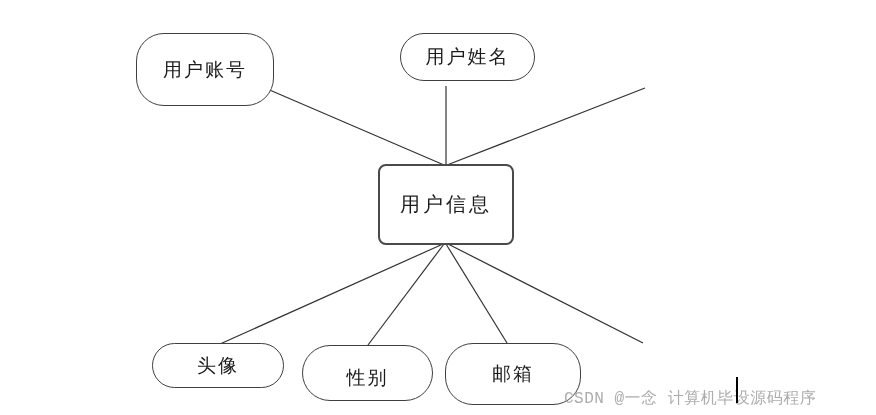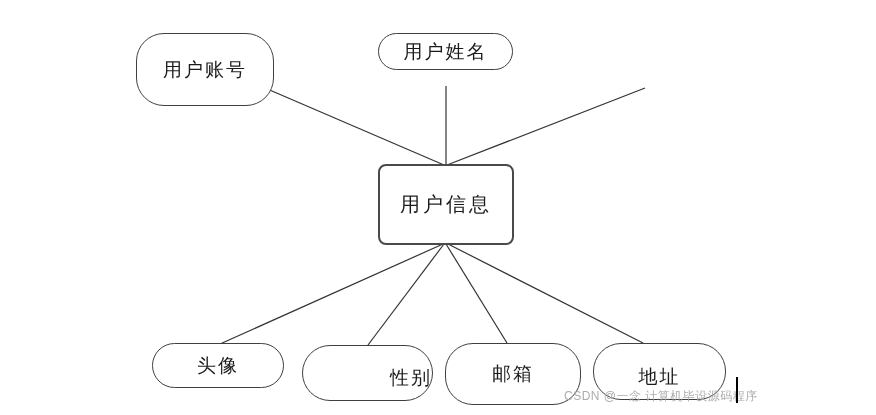--- a/index.html
+++ b/index.html
@@ -31,41 +31,41 @@
     align-items: center;
     justify-content: center;
     color: #1b1b1b;
     font-size: 19px;
     letter-spacing: 2px;
     white-space: nowrap;
   }
   .stadium { border-radius: 28px; }
 
   .n-account { left: 136px; top: 33px;  width: 138px; height: 73px; }
-  .n-name    { left: 378px; top: 33px;  width: 135px; height: 37px; }
+  .n-name    { left: 400px; top: 33px;  width: 135px; height: 48px; }
   .n-phone   { left: 580px; top: 34px;  width: 134px; height: 54px; }
   .n-avatar  { left: 152px; top: 343px; width: 132px; height: 45px; }
-  .n-gender  { left: 302px; top: 345px; width: 131px; height: 56px; padding-top: 9px; justify-content: flex-end; }
+  .n-gender  { left: 302px; top: 345px; width: 131px; height: 56px; padding-top: 9px; }
   .n-email   { left: 445px; top: 343px; width: 136px; height: 62px; }
   .n-address { left: 593px; top: 343px; width: 133px; height: 57px; padding-top: 11px; }
 
   .entity {
     left: 378px; top: 164px; width: 136px; height: 81px;
     border: 2px solid #4a4a4a;
     border-radius: 8px;
     font-size: 20px;
     letter-spacing: 3px;
     z-index: 2;
   }
   .watermark {
     position: absolute;
     left: 564px;
     top: 388px;
-    font-family: Liberation Sans, sans-serif;
-    font-size: 12px;
+    font-family: Liberation Mono, monospace;
+    font-size: 16px;
     color: rgba(163,163,163,0.9);
     white-space: nowrap;
     letter-spacing: 0.5px;
     z-index: 5;
   }
   .cursor-bar {
     position: absolute;
     left: 736px;
     top: 377px;
     width: 2px;
@@ -107,21 +107,18 @@
   </div>
 
   <div class="node stadium n-gender">
     <span>性别</span>
   </div>
 
   <div class="node stadium n-email">
     <span>邮箱</span>
   </div>
 
-  <div class="node stadium n-address">
-    <span>地址</span>
-  </div>
 
   <div class="watermark">CSDN @一念 计算机毕设源码程序</div>
 
   <div class="cursor-bar"></div>
 
 </div>
 
 </body></html>

